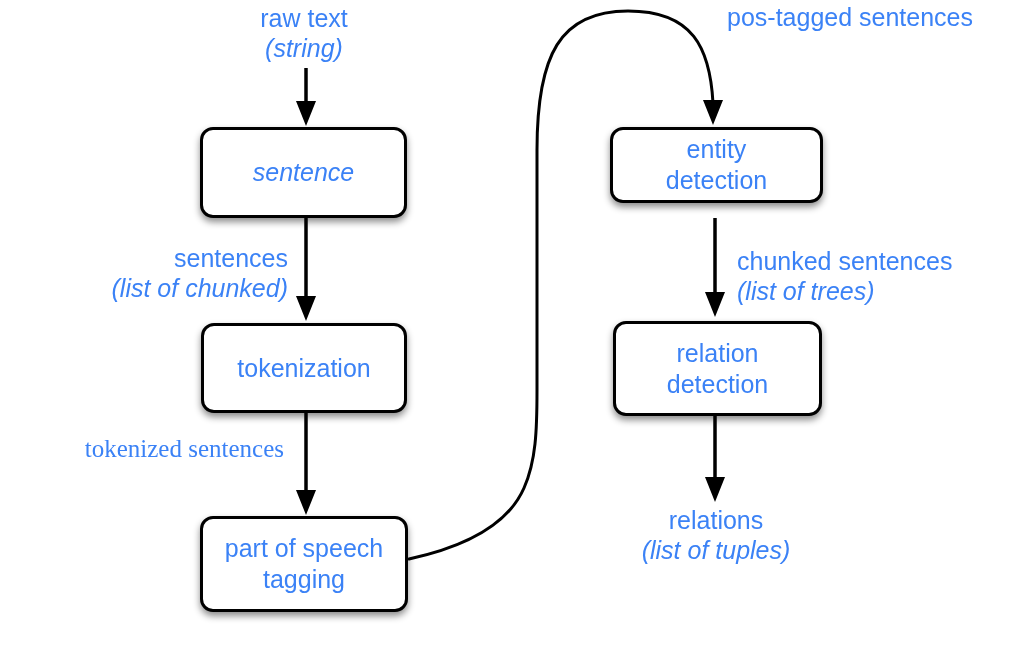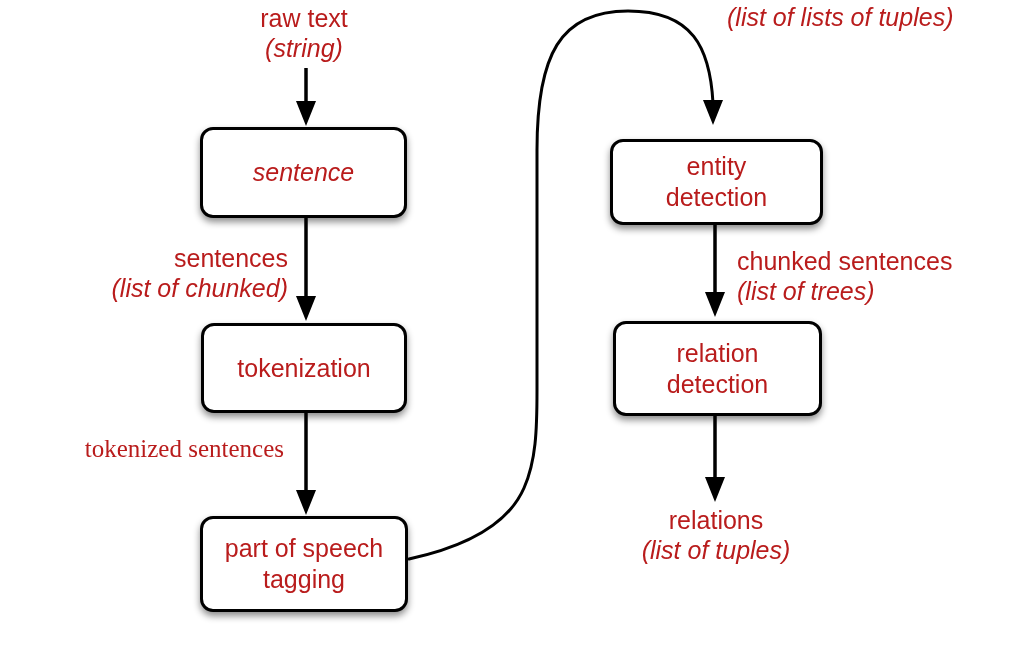--- a/index.html
+++ b/index.html
@@ -1,18 +1,18 @@
 <!DOCTYPE html>
 <html><head>
 <meta charset="utf-8">
 <style>
   html,body{margin:0;padding:0;background:#ffffff;}
   .canvas{
     position:relative;width:1024px;height:646px;background:#ffffff;
-    font-family:"Liberation Sans","DejaVu Sans",sans-serif;color:#b91c1c;
+    font-family:"Liberation Sans","DejaVu Sans",sans-serif;color:#3b82f6;
     overflow:hidden;
   }
   .node{
     position:absolute;box-sizing:border-box;background:#ffffff;
     border:3px solid #000;border-radius:13px;
     box-shadow:0 4px 7px rgba(0,0,0,0.45);
     display:flex;flex-direction:column;align-items:center;justify-content:center;
     text-align:center;font-size:25px;line-height:31px;
   }
   .node span{display:block;}
@@ -68,21 +68,21 @@
   <div class="flow-label align-right" style="right:736px;top:243px;">
     <div class="name-line">sentences</div>
     <div class="type-line">(list of chunked)</div>
   </div>
 
   <div class="flow-label align-right" style="right:740px;top:434px;font-family:Liberation Serif, serif;">
     <div class="name-line">tokenized sentences</div>
   </div>
 
   <div class="flow-label align-left" style="left:727px;top:2px;">
-    <div class="type-line">(list of lists of tuples)</div>
+    <div class="name-line">pos-tagged sentences</div>
   </div>
 
   <div class="flow-label align-left" style="left:737px;top:246px;">
     <div class="name-line">chunked sentences</div>
     <div class="type-line">(list of trees)</div>
   </div>
 
   <div class="flow-label align-center" style="left:716px;top:505px;">
     <div class="name-line">relations</div>
     <div class="type-line">(list of tuples)</div>
@@ -94,21 +94,21 @@
 
   <div class="node" style="left:200px;top:516px;width:208px;height:96px;">
     <span>part of speech</span>
     <span>tagging</span>
   </div>
 
   <div class="node" style="left:201px;top:323px;width:206px;height:90px;">
     <span>tokenization</span>
   </div>
 
-  <div class="node" style="left:610px;top:127px;width:213px;height:86px;margin-top:12px;">
+  <div class="node" style="left:610px;top:127px;width:213px;height:76px;">
     <span>entity</span>
     <span>detection</span>
   </div>
 
   <div class="node" style="left:613px;top:321px;width:209px;height:95px;">
     <span>relation</span>
     <span>detection</span>
   </div>
 
 </div>

